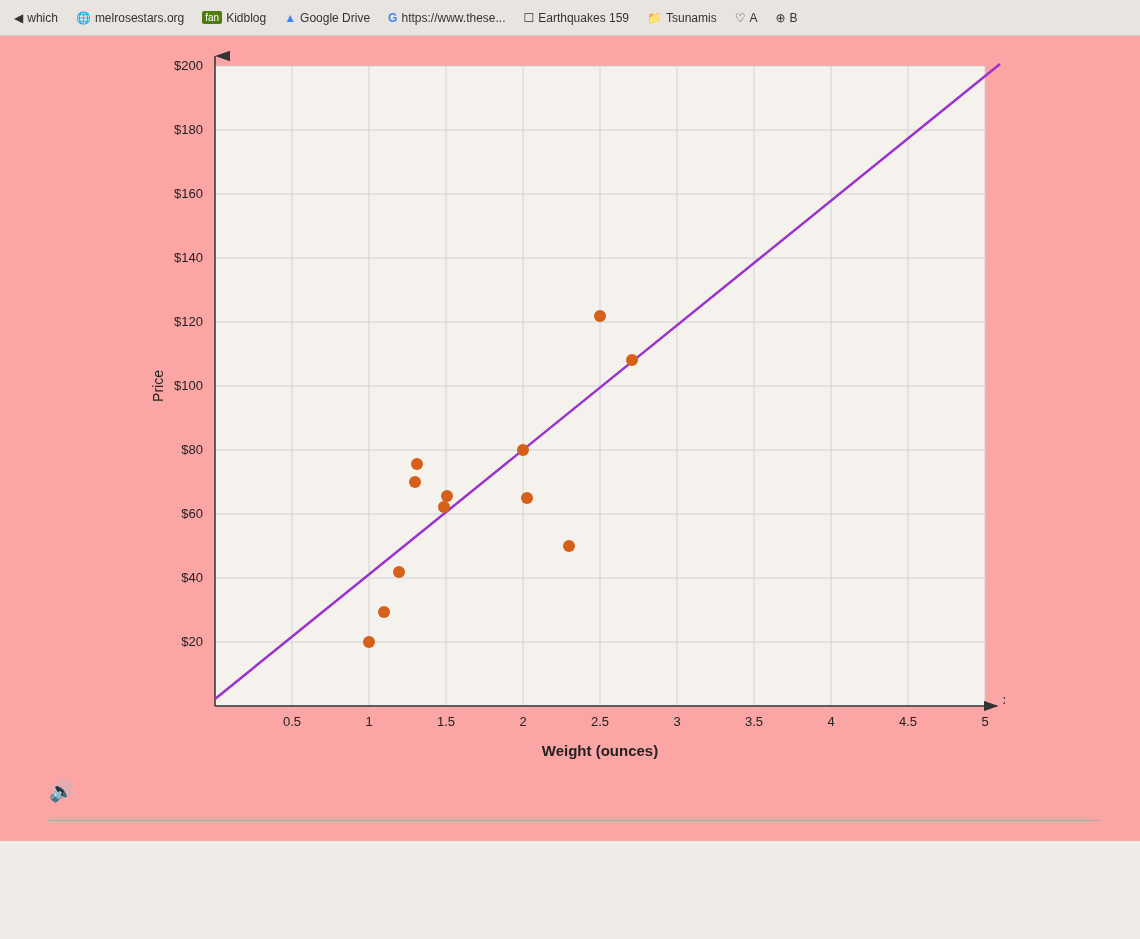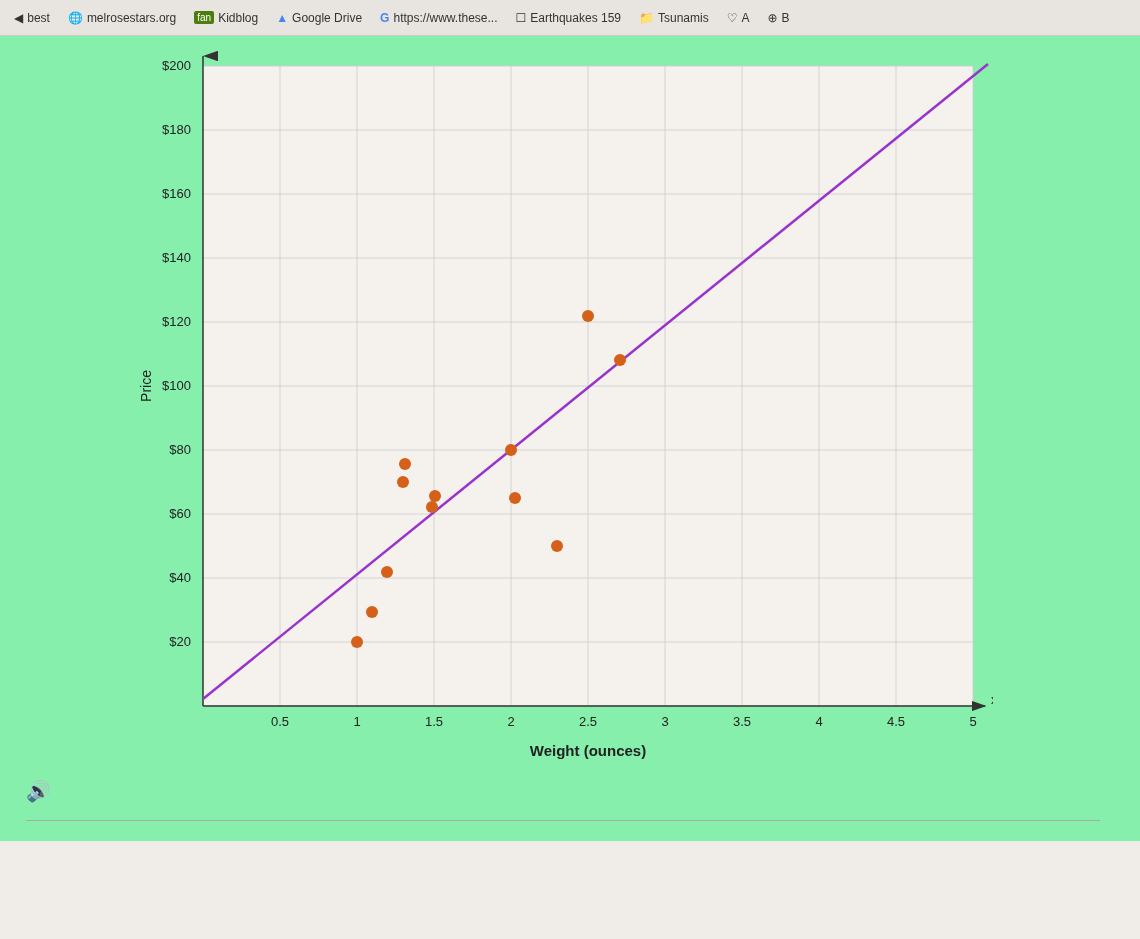--- a/index.html
+++ b/index.html
@@ -28,22 +28,22 @@
       align-items: center;
       gap: 4px;
       white-space: nowrap;
       color: #333;
       padding: 2px 6px;
       border-radius: 4px;
     }
 
     
     .main-content {
-      padding: 10px 30px 20px 16px;
-      background: #86efac;
+      padding: 10px 30px 20px 39px;
+      background: #fca5a5;
     }
 
     
     .chart-container {
       position: relative;
       width: 860px;
       height: 720px;
       margin: 0 auto;
     }
 
@@ -77,21 +77,21 @@
       margin-top: 14px;
       border-bottom: 1px solid #aaa;
     }
   </style>
 </head>
 <body>
 
 <div class="tab-bar">
   <span class="tab-item">
     <span>◀</span>
-    <span>best</span>
+    <span>which</span>
   </span>
   <span class="tab-item">
     <span>🌐</span>
     <span>melrosestars.org</span>
   </span>
   <span class="tab-item">
     <span style="font-size:10px;background:#4d7c0f;color:#fff;padding:1px 3px;border-radius:2px;">fan</span>
     <span>Kidblog</span>
   </span>
   <span class="tab-item">

